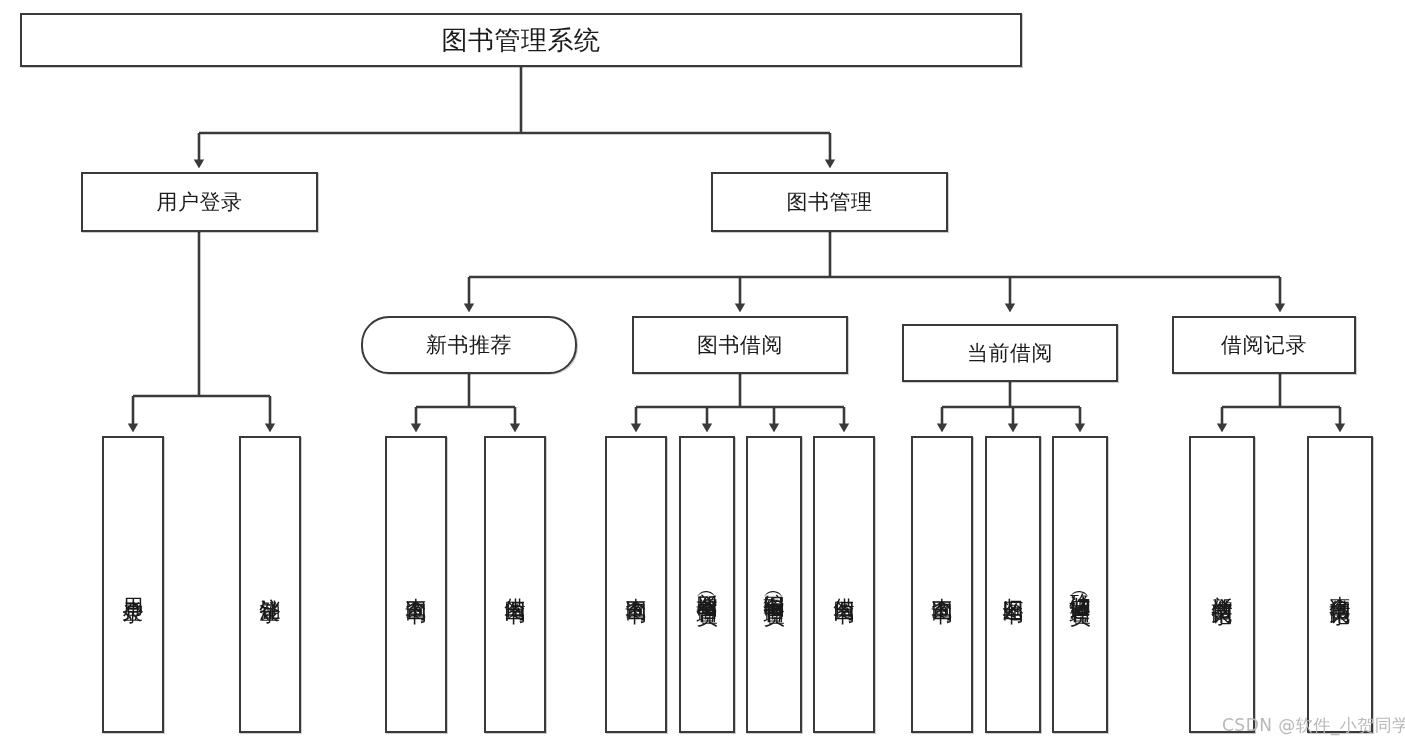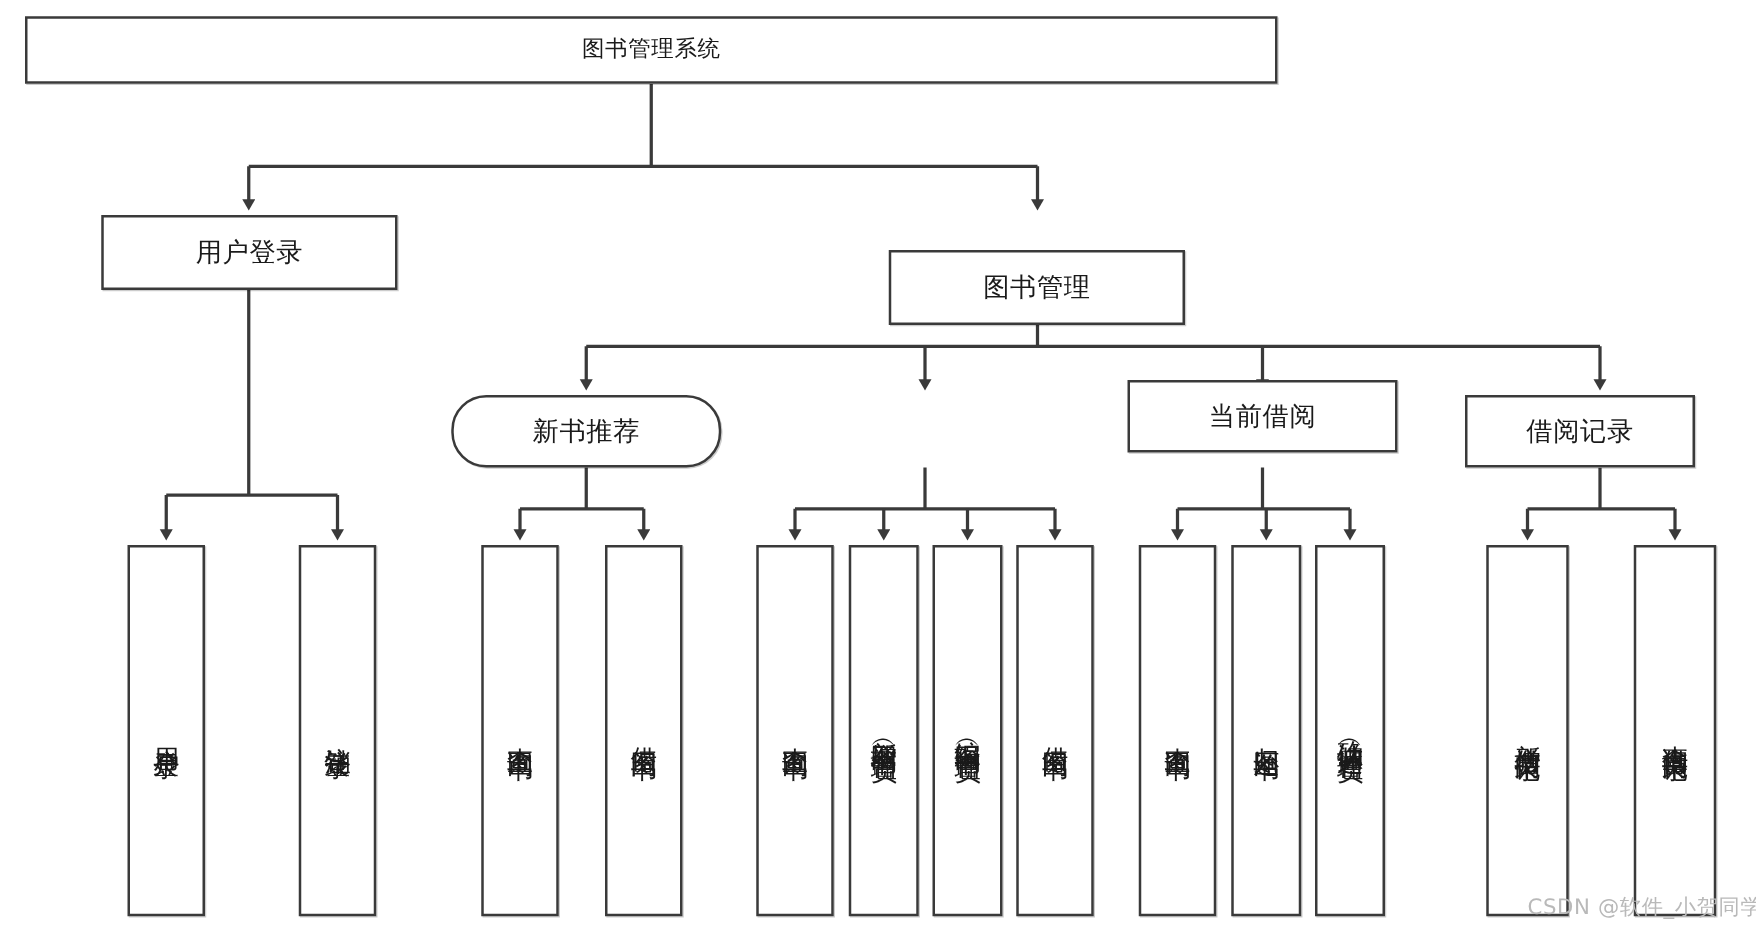--- a/index.html
+++ b/index.html
@@ -41,21 +41,21 @@
     line-height: 1.18;
     letter-spacing: 0.5px;
     white-space: pre;
   }
   
   .node.h .lbl {
     font-size: 21px;
     text-align: center;
   }
   .node.root .lbl {
-    font-size: 18px;
+    font-size: 26px;
   }
   
   .node.v {
     align-items: center;
     justify-content: center;
   }
   .node.v .lbl {
     writing-mode: vertical-rl;
     text-orientation: upright;
     font-size: 21px;
@@ -128,28 +128,31 @@
     </g>
   </svg>
 
   <div class="node h root" style="left:20px;top:13px;width:1002px;height:54px;">
     <span class="lbl">图书管理系统</span>
   </div>
 
   <div class="node h" style="left:81px;top:172px;width:237px;height:60px;">
     <span class="lbl">用户登录</span>
   </div>
-  <div class="node h" style="left:711px;top:172px;width:237px;height:60px;margin-top:28px;">
+  <div class="node h" style="left:711px;top:172px;width:237px;height:60px;">
     <span class="lbl">图书管理</span>
   </div>
 
   <div class="node h" style="left:361px;top:316px;width:216px;height:58px;border-radius:28px;">
     <span class="lbl">新书推荐</span>
   </div>
-  <div class="node h" style="left:902px;top:304px;width:216px;height:58px;">
+  <div class="node h" style="left:632px;top:316px;width:216px;height:58px;">
+    <span class="lbl">图书借阅</span>
+  </div>
+  <div class="node h" style="left:902px;top:324px;width:216px;height:58px;">
     <span class="lbl">当前借阅</span>
   </div>
   <div class="node h" style="left:1172px;top:316px;width:184px;height:58px;">
     <span class="lbl">借阅记录</span>
   </div>
 
   <div class="node v" style="left:102px;top:436px;width:62px;height:297px;">
     <span class="lbl">用户登录</span>
   </div>
   <div class="node v" style="left:239px;top:436px;width:62px;height:297px;">

